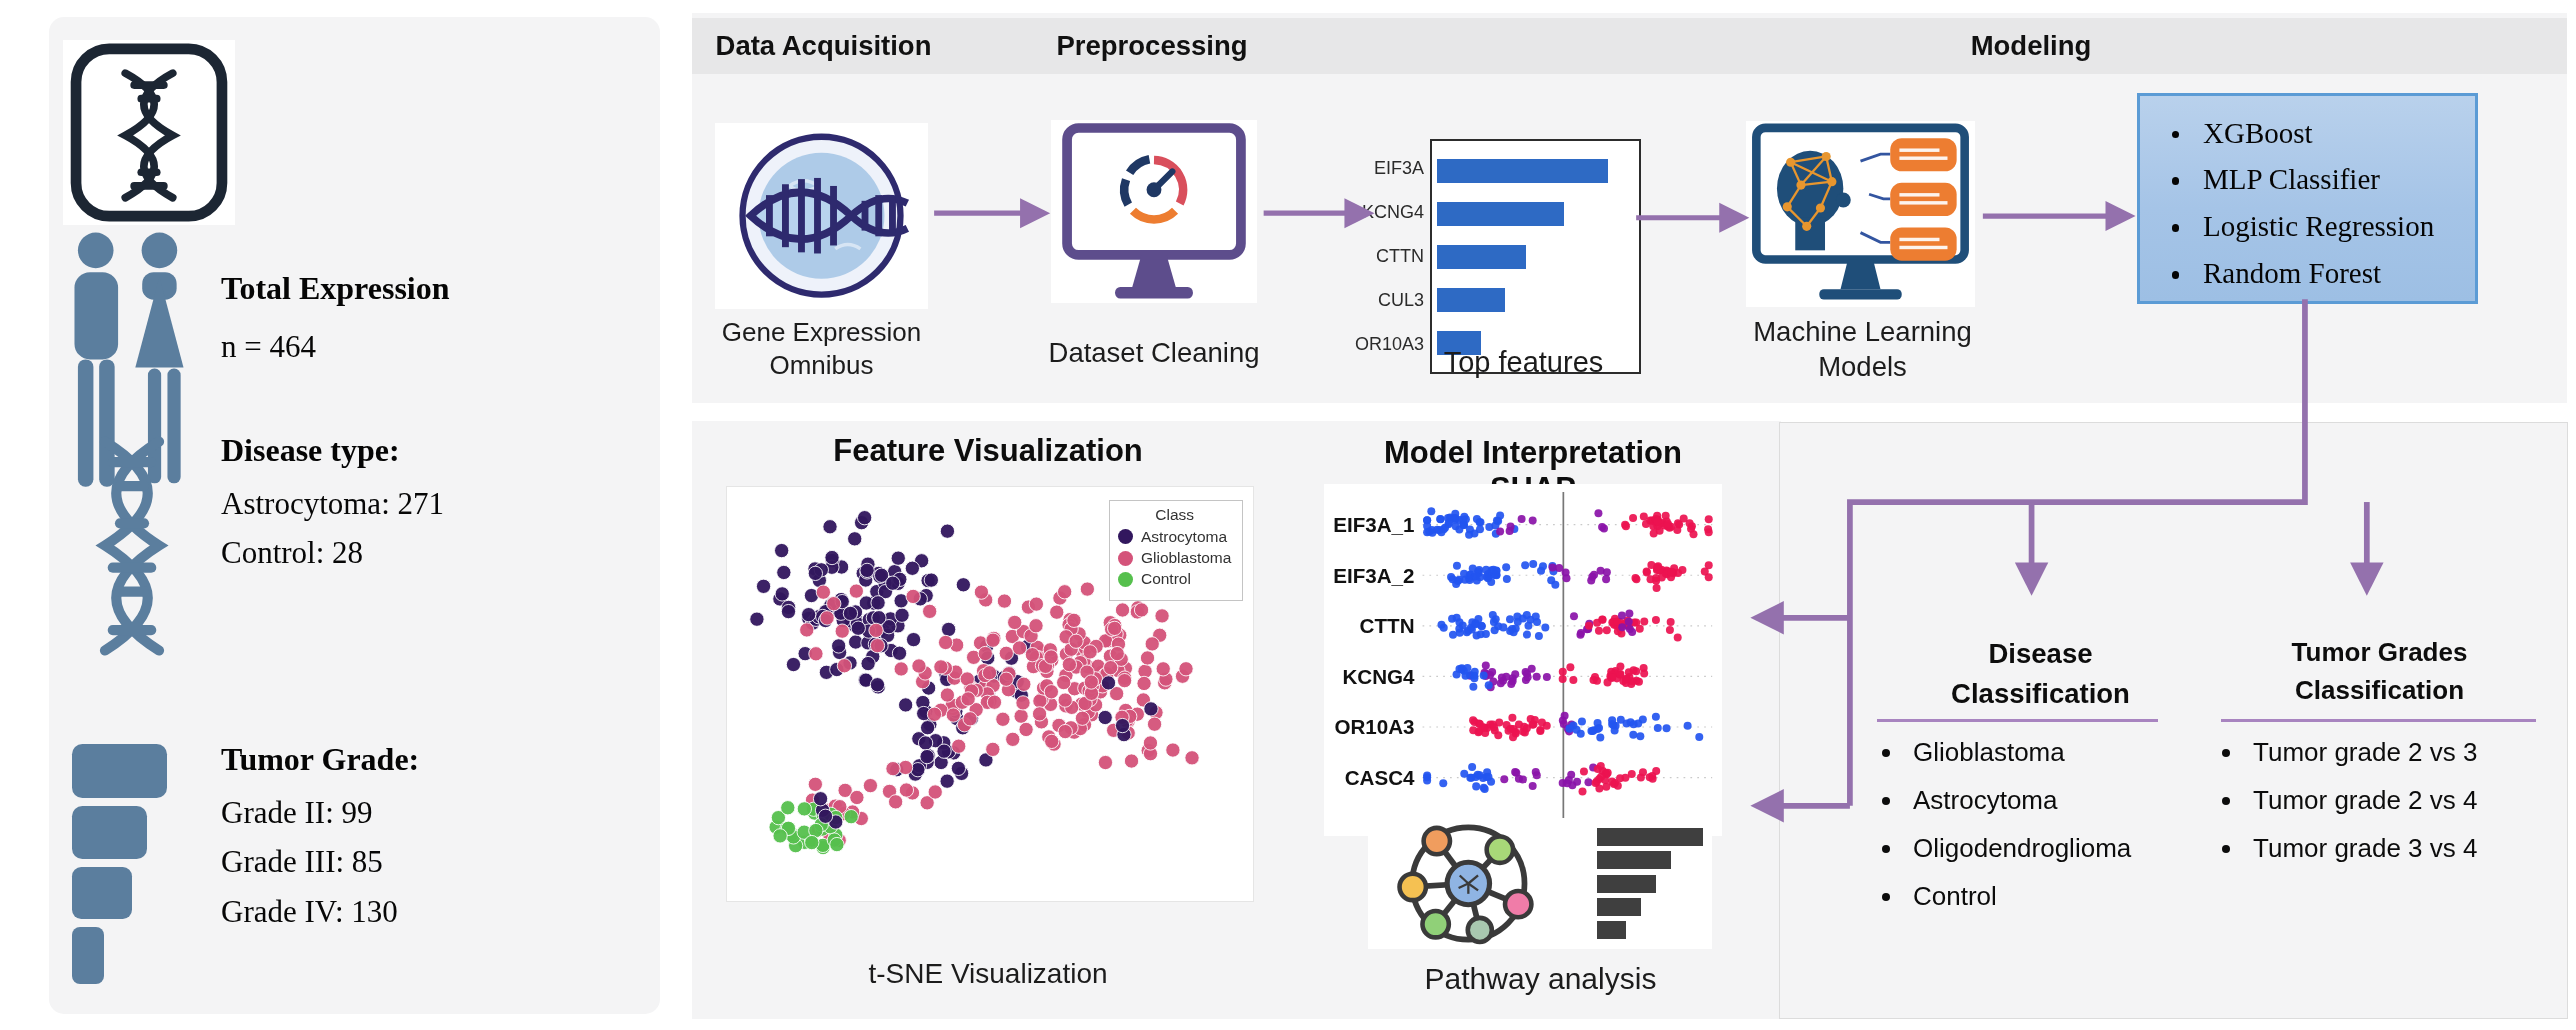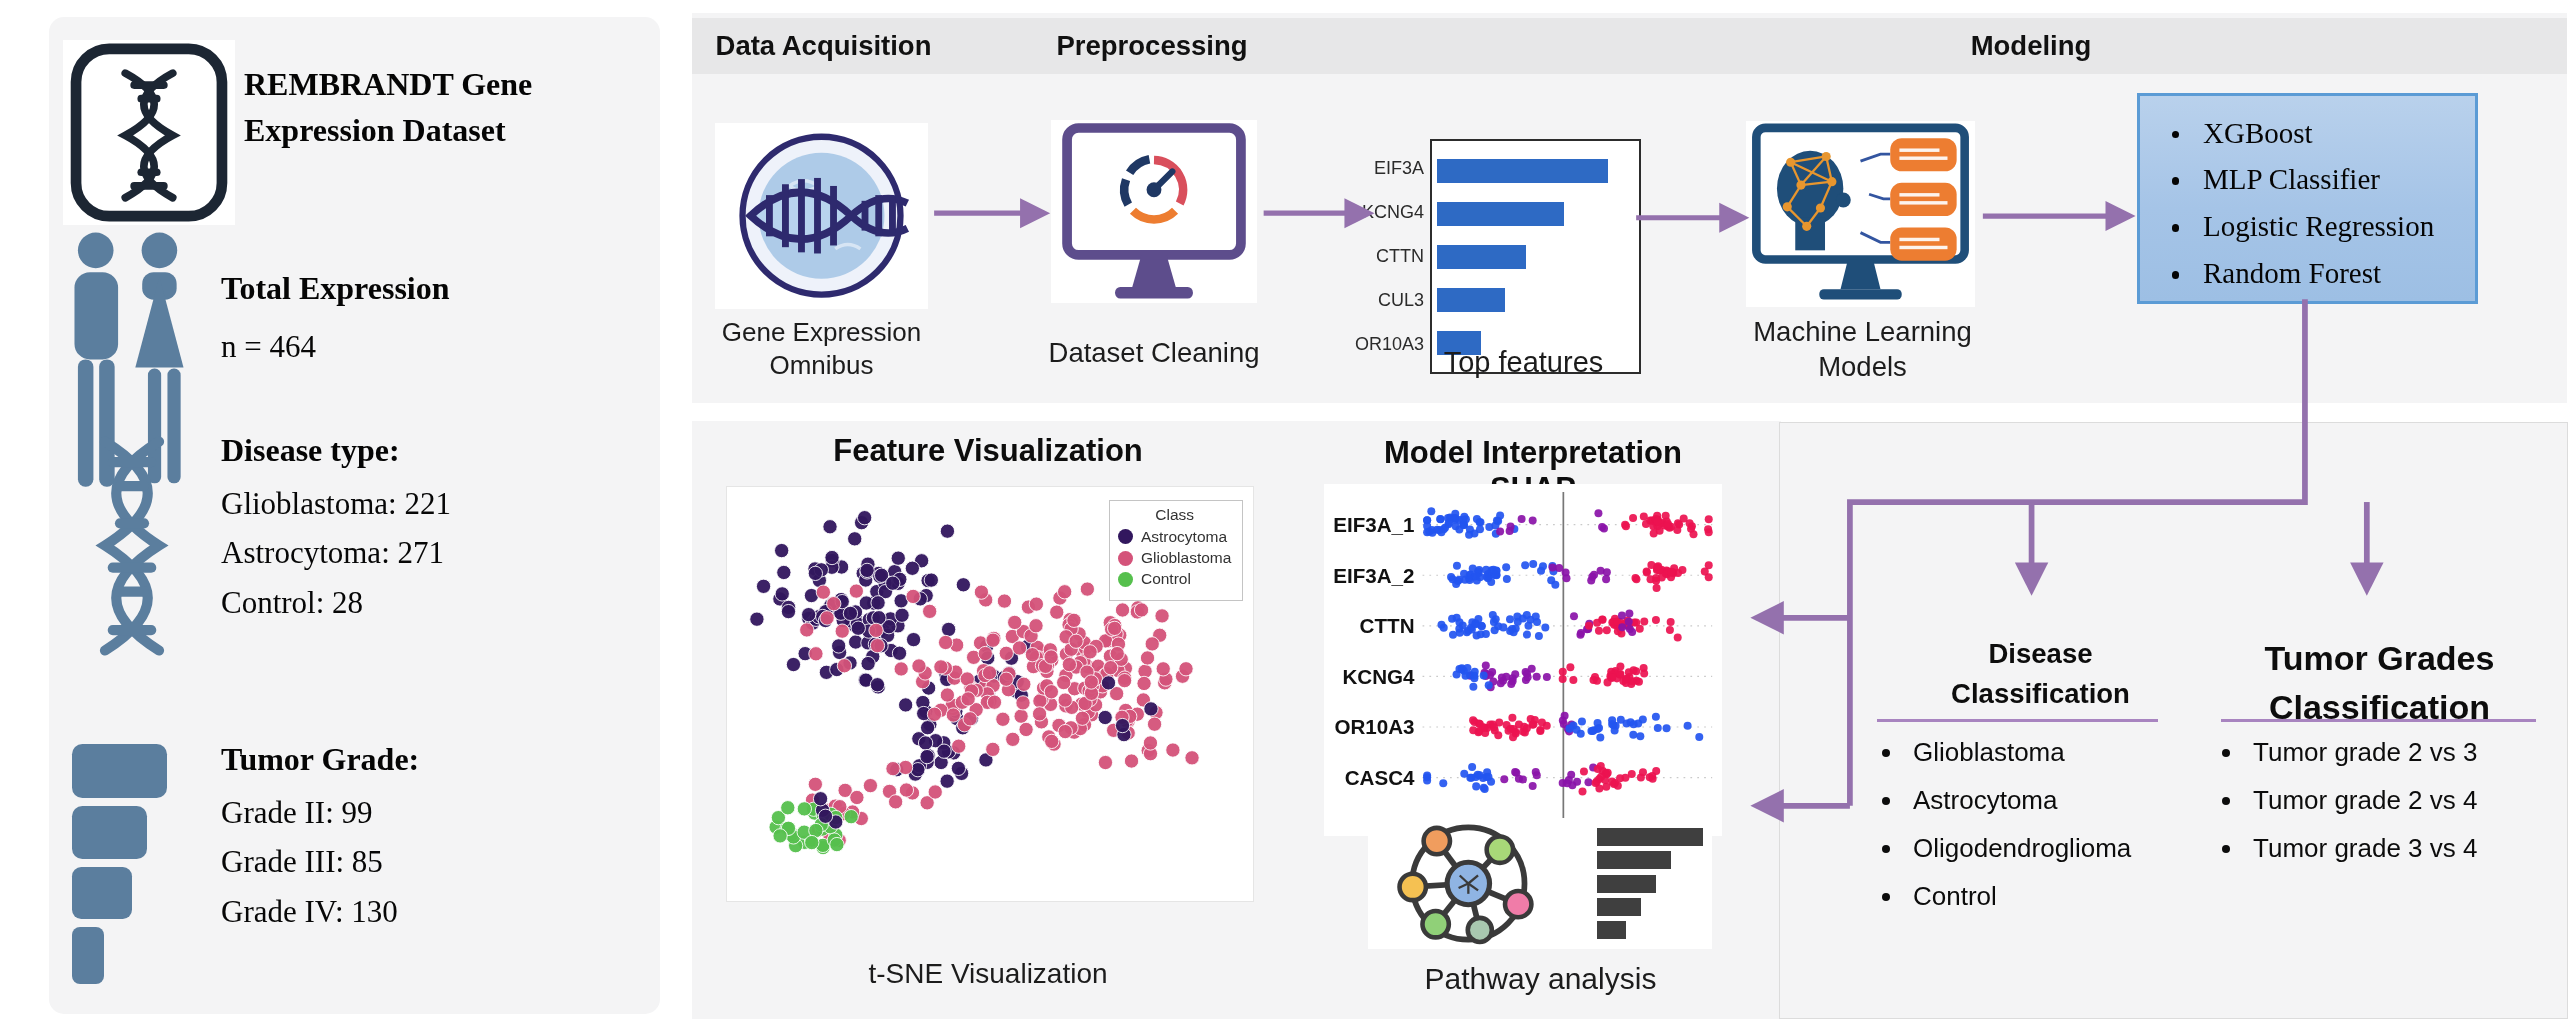--- a/index.html
+++ b/index.html
@@ -53,21 +53,20 @@
           <path d="M105 55 C170 90, 170 125, 105 160 C170 195, 170 230, 105 265"></path>
           <path d="M185 55 C120 90, 120 125, 185 160 C120 195, 120 230, 185 265"></path>
           <line x1="120" y1="75" x2="170" y2="75"></line>
           <line x1="132" y1="98" x2="158" y2="98"></line>
           <line x1="132" y1="222" x2="158" y2="222"></line>
           <line x1="120" y1="245" x2="170" y2="245"></line>
         </g>
       </svg>
     </div>
 
-    <div class="abs left-heading" style="left:195px;top:44px;width:378px;line-height:1.45;">REMBRANDT  Gene Expression Dataset</div>
 
     <svg class="abs" style="left:13.8px;top:206px;" width="132" height="321" viewBox="0 0 230 540">
       <g fill="#5b7e9e">
         <circle cx="57" cy="38" r="31"></circle>
         <rect x="20" y="76" width="76" height="152" rx="27"></rect>
         <rect x="26" y="228" width="27" height="222" rx="13"></rect>
         <rect x="63" y="228" width="27" height="222" rx="13"></rect>
         <circle cx="168" cy="38" r="31"></circle>
         <rect x="138" y="76" width="60" height="48" rx="20"></rect>
         <path d="M168 84 L126 242 H210 Z"></path>
@@ -85,21 +84,20 @@
         <line x1="68" y1="46" x2="132" y2="46"></line>
         <line x1="80" y1="86" x2="120" y2="86"></line>
         <line x1="80" y1="148" x2="120" y2="148"></line>
         <line x1="68" y1="222" x2="132" y2="222"></line>
         <line x1="80" y1="262" x2="120" y2="262"></line>
         <line x1="68" y1="326" x2="132" y2="326"></line>
       </g>
     </svg>
     <div class="abs left-heading" style="left:172px;top:415px;">Disease type:</div>
     <ul class="abs plain left-text" style="left:172px;top:462px;">
-        <li>Glioblastoma: 221</li>
         <li>Astrocytoma: 271</li>
         <li>Control: 28</li>
       </ul>
 
     <div class="abs" style="left:23px;top:727px;">
       <div style="width:95px;height:54px;background:#5b7e9e;border-radius:10.3px;margin-bottom:8px;"></div>
       <div style="width:75px;height:53px;background:#5b7e9e;border-radius:10.3px;margin-bottom:8px;"></div>
       <div style="width:60px;height:52px;background:#5b7e9e;border-radius:9.2px;margin-bottom:8px;"></div>
       <div style="width:32px;height:57px;background:#5b7e9e;border-radius:8px;"></div>
     </div>
@@ -1234,21 +1232,21 @@
 
     <div class="big-header" style="left:117px;top:211px;width:287px;font-size:27.5px;line-height:1.45;">Disease Classification</div>
     <div class="underline-bar" style="left:97px;top:296px;width:281px;"></div>
     <ul class="abs bullets" style="left:97px;top:314px;width:321px;">
         <li>Glioblastoma</li>
         <li>Astrocytoma</li>
         <li>Oligodendroglioma</li>
         <li>Control</li>
       </ul>
 
-    <div class="big-header" style="left:456px;top:211px;width:287px;font-size:34px;line-height:1.45;">Tumor Grades Classification</div>
+    <div class="big-header" style="left:456px;top:211px;width:287px;font-size:26px;line-height:1.45;">Tumor Grades Classification</div>
     <div class="underline-bar" style="left:441px;top:296px;width:315px;"></div>
     <ul class="abs bullets" style="left:437px;top:314px;width:344px;">
         <li>Tumor grade 2 vs 3</li>
         <li>Tumor grade 2 vs 4</li>
         <li>Tumor grade 3 vs 4</li>
       </ul>
   </div>
 
   <svg class="abs" style="left:0;top:0;pointer-events:none;" width="2576" height="1031" viewBox="0 0 4495 1799">
     <defs>

